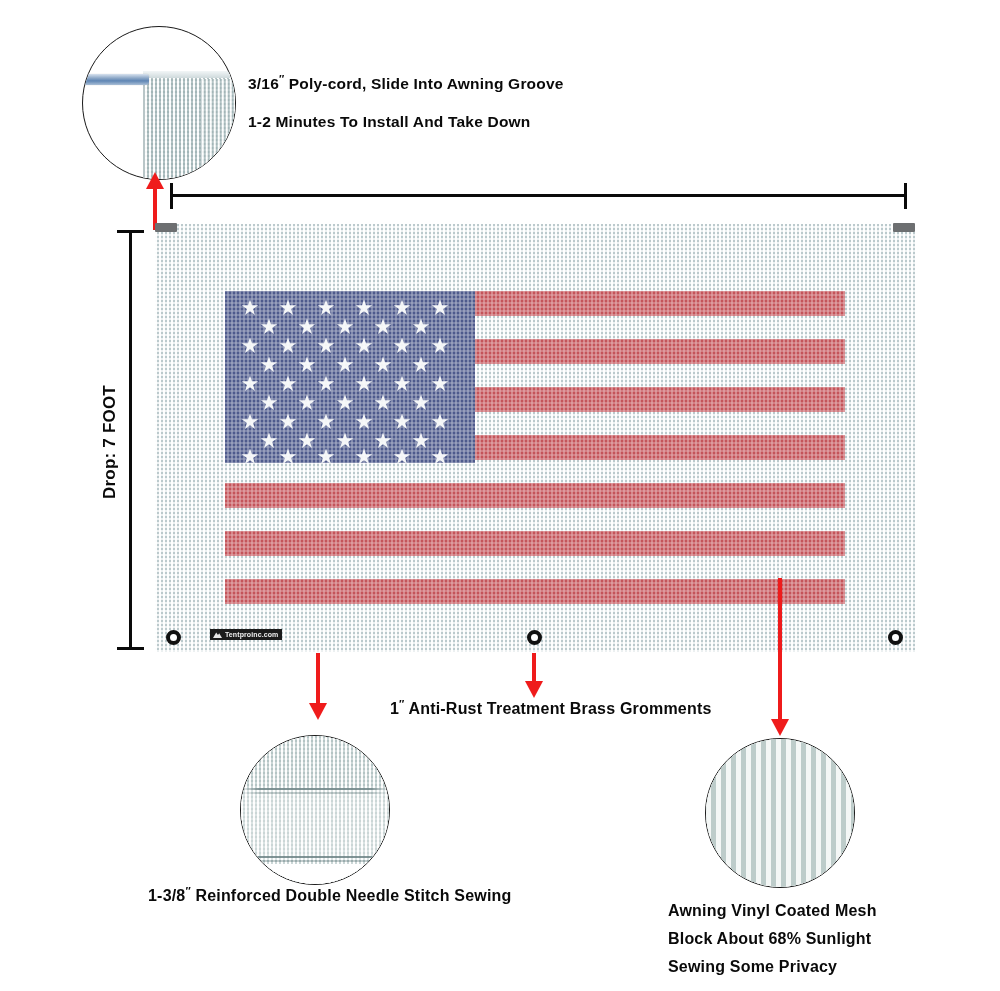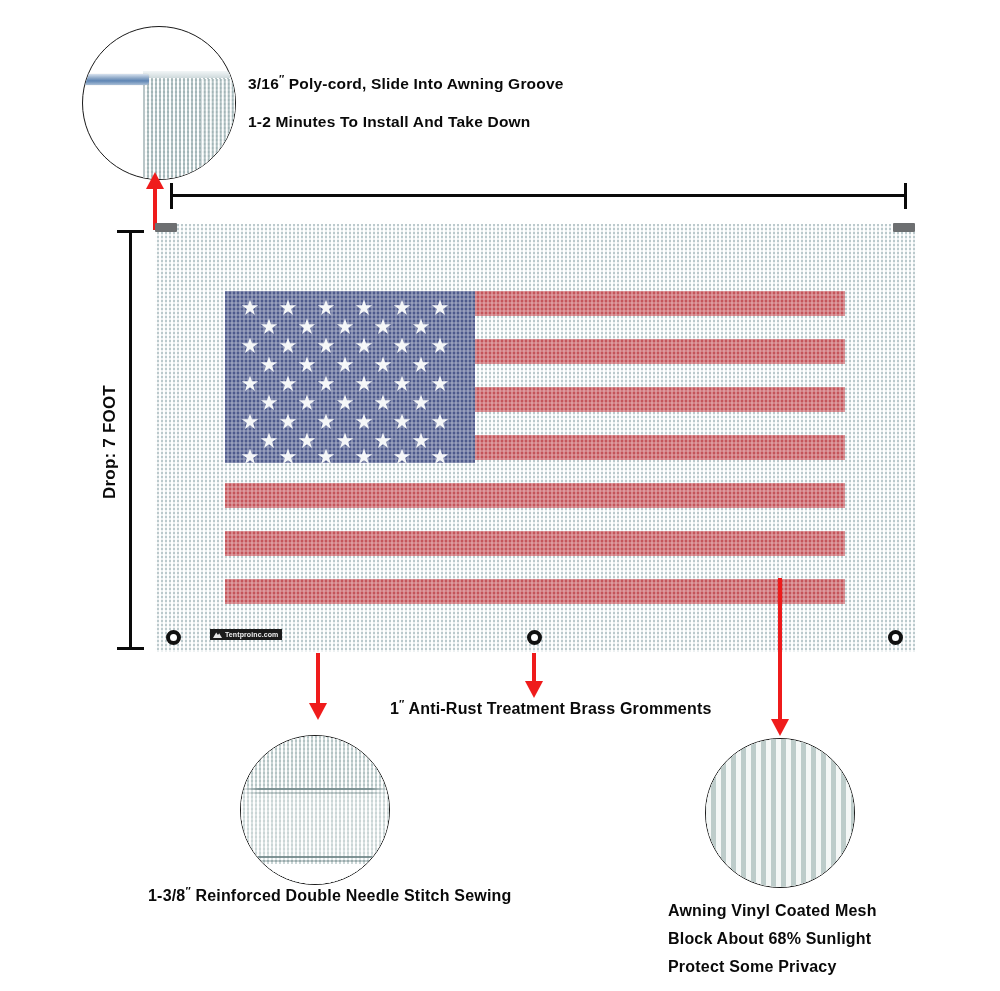--- a/index.html
+++ b/index.html
@@ -268,15 +268,15 @@
   <div class="abs txt t16" style="left:100px;top:885px;margin-left:48px;">
     <span>1-3/8</span><span class="sup">″</span><span> Reinforced Double Needle Stitch Sewing</span>
   </div>
 
   <div class="circle" style="left:705px;top:738px;width:148px;height:148px;">
     <div class="weave"></div>
   </div>
 
   <div class="abs txt t16" style="left:668px;top:902px;">Awning Vinyl Coated Mesh</div>
   <div class="abs txt t16" style="left:668px;top:930px;">Block About 68% Sunlight</div>
-  <div class="abs txt t16" style="left:668px;top:958px;">Protect Some Privacy</div>
+  <div class="abs txt t16" style="left:668px;top:958px;">Sewing Some Privacy</div>
 
 </div>
 
 </body></html>

